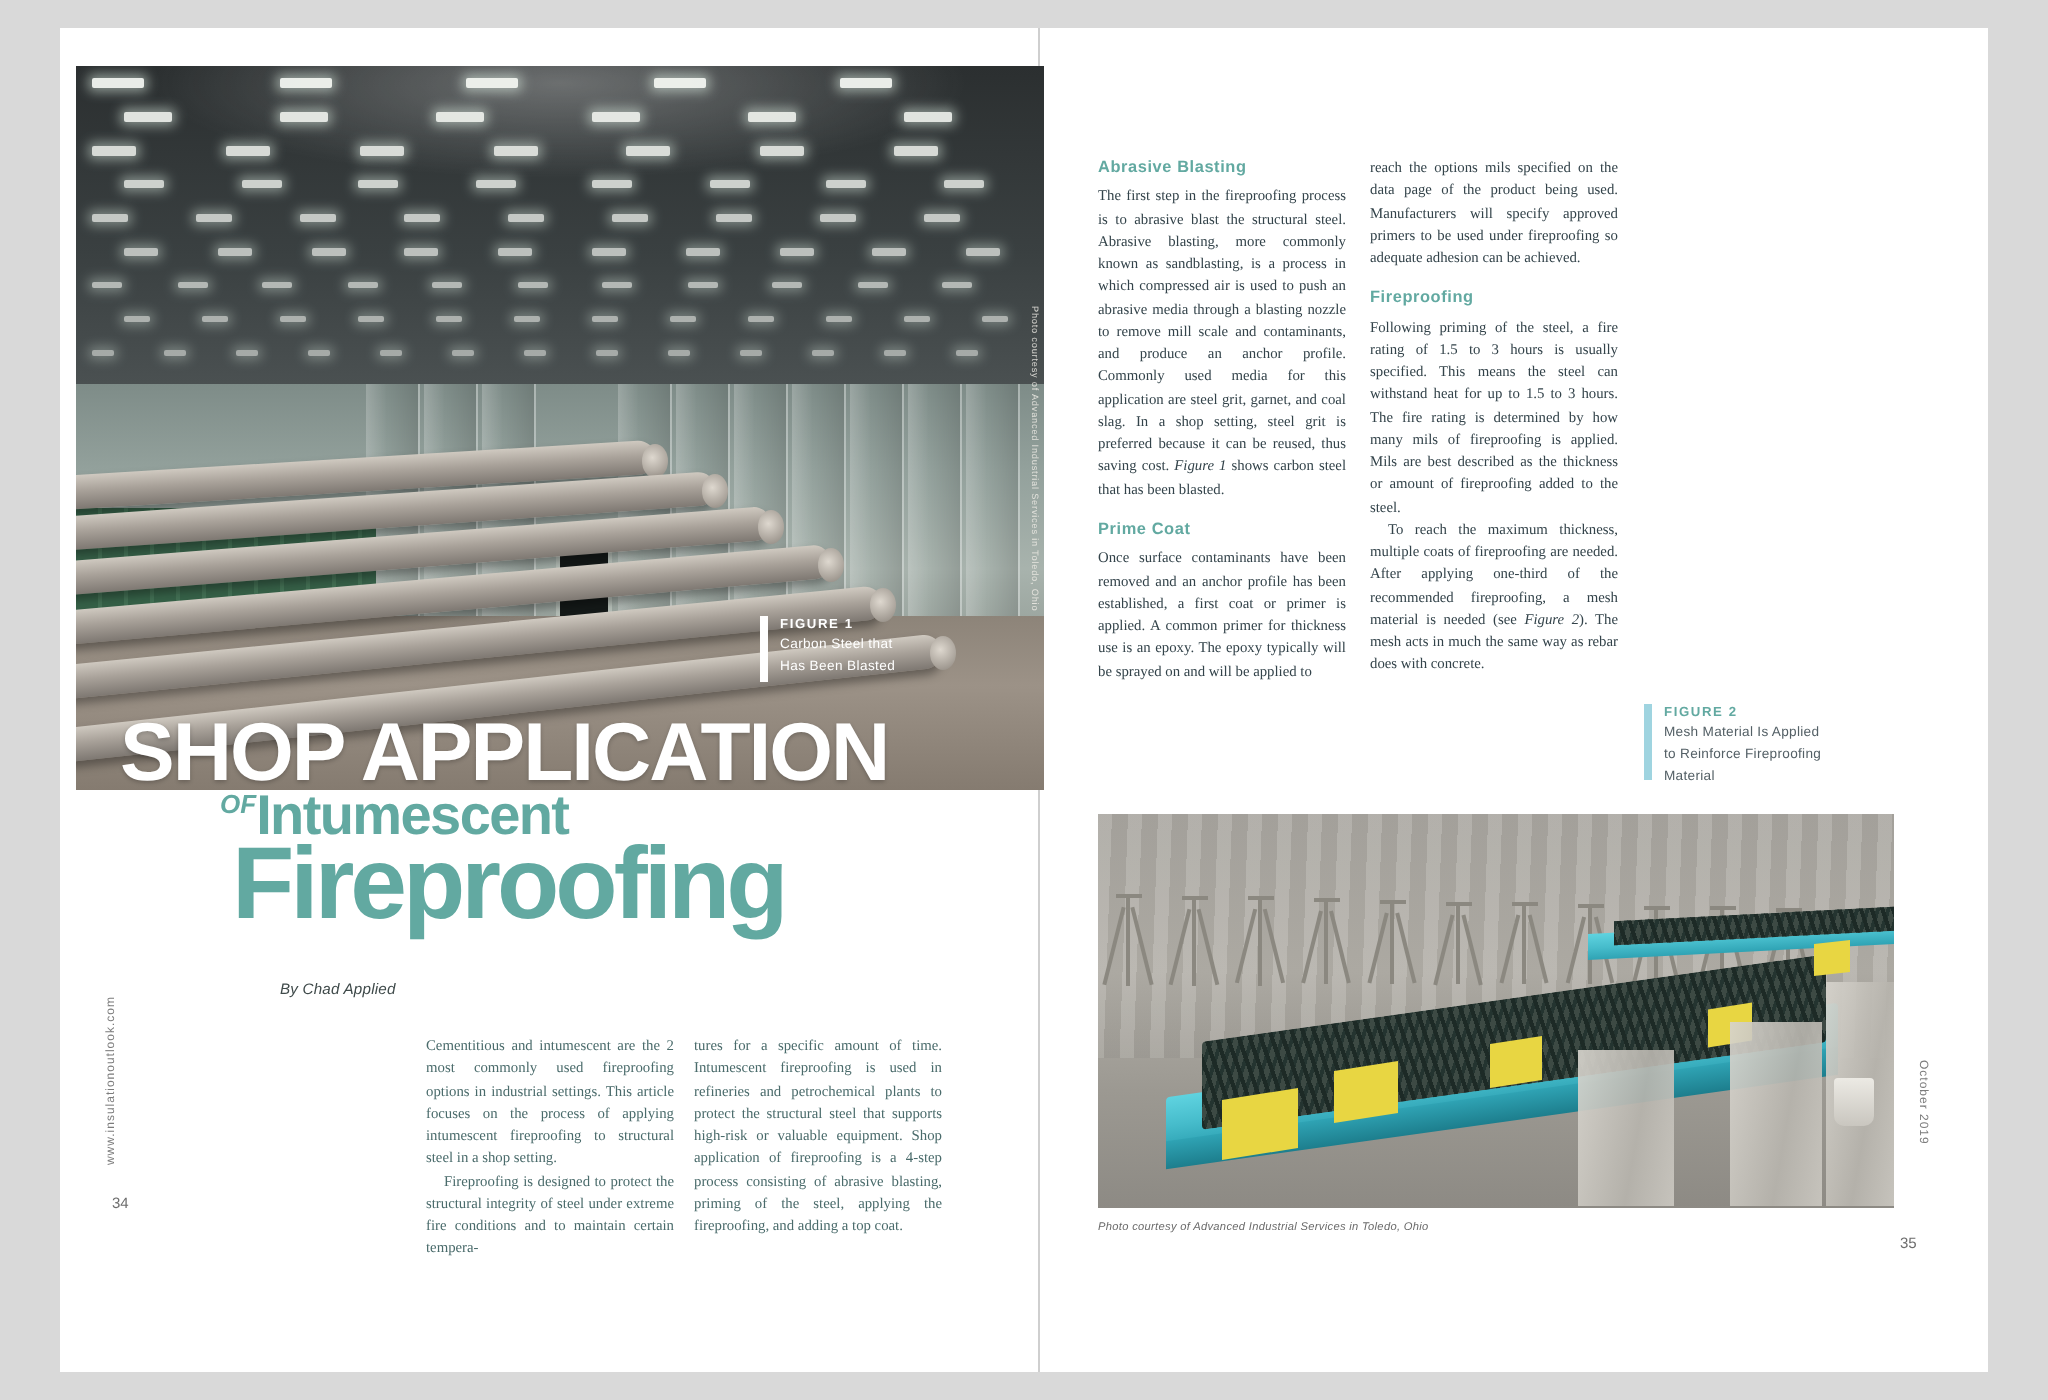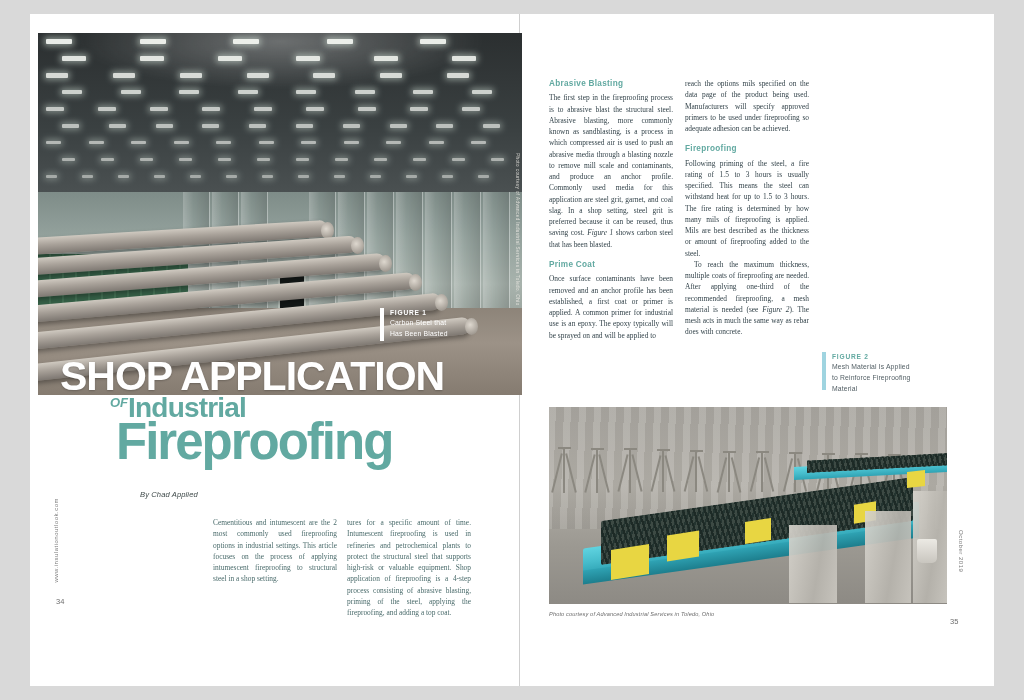--- a/index.html
+++ b/index.html
@@ -334,44 +334,45 @@
     <div class="bar"></div>
     <div class="txt">
       <div class="fig-kicker">FIGURE 1</div>
       <div class="fig-body">Carbon Steel that</div>
       <div class="fig-body">Has Been Blasted</div>
     </div>
   </div>
 
   <div class="headline">
     <div class="hl1">SHOP APPLICATION</div>
-    <div class="hl2"><span class="of">OF</span><span>Industrial</span></div>
+    <div class="hl2"><span class="of">OF</span><span>Intumescent</span></div>
     <div class="hl3">Fireproofing</div>
   </div>
 
   <div class="byline">By Chad Applied</div>
 
   <div class="intro-col intro-col-1">
     <p>Cementitious and intumescent are the 2 most commonly used fireproofing options in industrial settings. This article focuses on the process of applying intumescent fireproofing to structural steel in a shop setting.</p>
+    <p>Fireproofing is designed to protect the structural integrity of steel under extreme fire conditions and to maintain certain tempera-</p>
   </div>
   <div class="intro-col intro-col-2">
     <p>tures for a specific amount of time. Intumescent fireproofing is used in refineries and petrochemical plants to protect the structural steel that supports high-risk or valuable equipment. Shop application of fireproofing is a 4-step process consisting of abrasive blasting, priming of the steel, applying the fireproofing, and adding a top coat.</p>
   </div>
 
   <div class="side-url">www.insulationoutlook.com</div>
   <div class="folio folio-left">34</div>
   <div class="folio folio-right">35</div>
   <div class="side-date">October 2019</div>
 
   <div class="rcol rcol-1">
     <h3>Abrasive Blasting</h3>
     <p><span>The first step in the fireproofing process is to abrasive blast the structural steel. Abrasive blasting, more commonly known as sandblasting, is a process in which compressed air is used to push an abrasive media through a blasting nozzle to remove mill scale and contaminants, and produce an anchor profile. Commonly used media for this application are steel grit, garnet, and coal slag. In a shop setting, steel grit is preferred because it can be reused, thus saving cost. </span><i>Figure 1</i><span> shows carbon steel that has been blasted.</span></p>
     <div class="gap"></div>
     <h3>Prime Coat</h3>
-    <p>Once surface contaminants have been removed and an anchor profile has been established, a first coat or primer is applied. A common primer for industrial use is an epoxy. The epoxy typically will be sprayed on and will be applied to</p>
+    <p>Once surface contaminants have been removed and an anchor profile has been established, a first coat or primer is applied. A common primer for thickness use is an epoxy. The epoxy typically will be sprayed on and will be applied to</p>
   </div>
 
   <div class="rcol rcol-2">
     <p>reach the options mils specified on the data page of the product being used. Manufacturers will specify approved primers to be used under fireproofing so adequate adhesion can be achieved.</p>
     <div class="gap"></div>
     <h3>Fireproofing</h3>
     <p>Following priming of the steel, a fire rating of 1.5 to 3 hours is usually specified. This means the steel can withstand heat for up to 1.5 to 3 hours. The fire rating is determined by how many mils of fireproofing is applied. Mils are best described as the thickness or amount of fireproofing added to the steel.</p>
     <p class="indent"><span>To reach the maximum thickness, multiple coats of fireproofing are needed. After applying one-third of the recommended fireproofing, a mesh material is needed (see </span><i>Figure 2</i><span>). The mesh acts in much the same way as rebar does with concrete.</span></p>
   </div>
 

